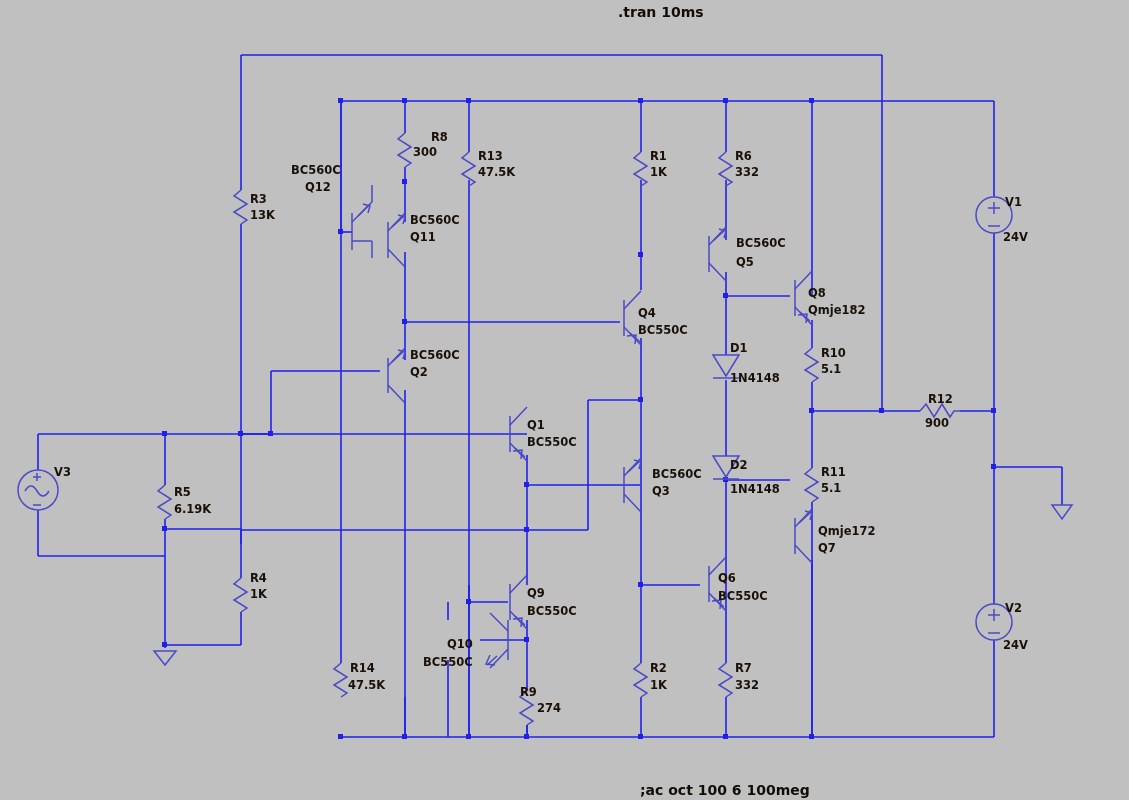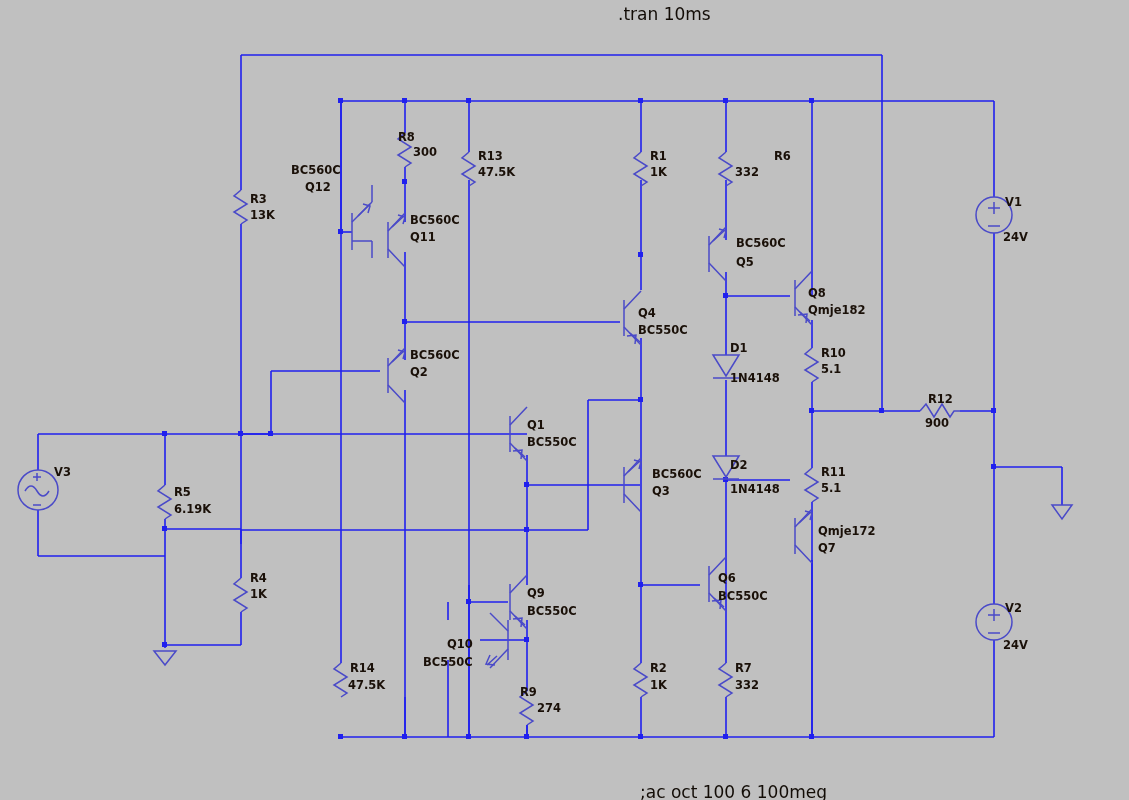--- a/index.html
+++ b/index.html
@@ -2,21 +2,21 @@
 <html><head>
 <meta charset="utf-8">
 <style>
   html,body{margin:0;padding:0;background:#c0c0c0;}
   body{width:1129px;height:800px;overflow:hidden;
        font-family:"DejaVu Sans","Liberation Sans",sans-serif;}
   #canvas{position:relative;width:1129px;height:800px;background:#c0c0c0;}
   svg.sheet{position:absolute;left:0;top:0;width:1129px;height:800px;}
   .lbl{position:absolute;font-size:11.5px;font-weight:bold;color:#1a1008;
        white-space:nowrap;line-height:13px;letter-spacing:0px;}
-  .dir{position:absolute;font-size:17px;font-weight:normal;color:#120c06;white-space:nowrap;}
+  .dir{position:absolute;font-size:14px;font-weight:bold;color:#120c06;white-space:nowrap;}
 </style>
 </head>
 <body>
 
 <div id="canvas">
 
   <svg class="sheet" xmlns="http://www.w3.org/2000/svg">
     <defs>
       <style>
         .w  { stroke:#2020ee; stroke-width:1.6; fill:none; }
@@ -344,30 +344,30 @@
 
   <div class="lbl" style="left:54px;top:466px">V3</div>
   <div class="lbl" style="left:1005px;top:196px">V1</div>
   <div class="lbl" style="left:1003px;top:231px">24V</div>
   <div class="lbl" style="left:1005px;top:602px">V2</div>
   <div class="lbl" style="left:1003px;top:639px">24V</div>
 
   <div class="lbl" style="left:250px;top:193px">R3</div>
   <div class="lbl" style="left:250px;top:209px">13K</div>
 
-  <div class="lbl" style="left:398px;top:131px">R8</div>
+  <div class="lbl" style="left:431px;top:131px">R8</div>
   <div class="lbl" style="left:413px;top:146px">300</div>
 
   <div class="lbl" style="left:478px;top:150px">R13</div>
   <div class="lbl" style="left:478px;top:166px">47.5K</div>
 
   <div class="lbl" style="left:650px;top:150px">R1</div>
   <div class="lbl" style="left:650px;top:166px">1K</div>
 
-  <div class="lbl" style="left:774px;top:150px">R6</div>
+  <div class="lbl" style="left:735px;top:150px">R6</div>
   <div class="lbl" style="left:735px;top:166px">332</div>
 
   <div class="lbl" style="left:821px;top:347px">R10</div>
   <div class="lbl" style="left:821px;top:363px">5.1</div>
 
   <div class="lbl" style="left:821px;top:466px">R11</div>
   <div class="lbl" style="left:821px;top:482px">5.1</div>
 
   <div class="lbl" style="left:174px;top:486px">R5</div>
   <div class="lbl" style="left:174px;top:503px">6.19K</div>

